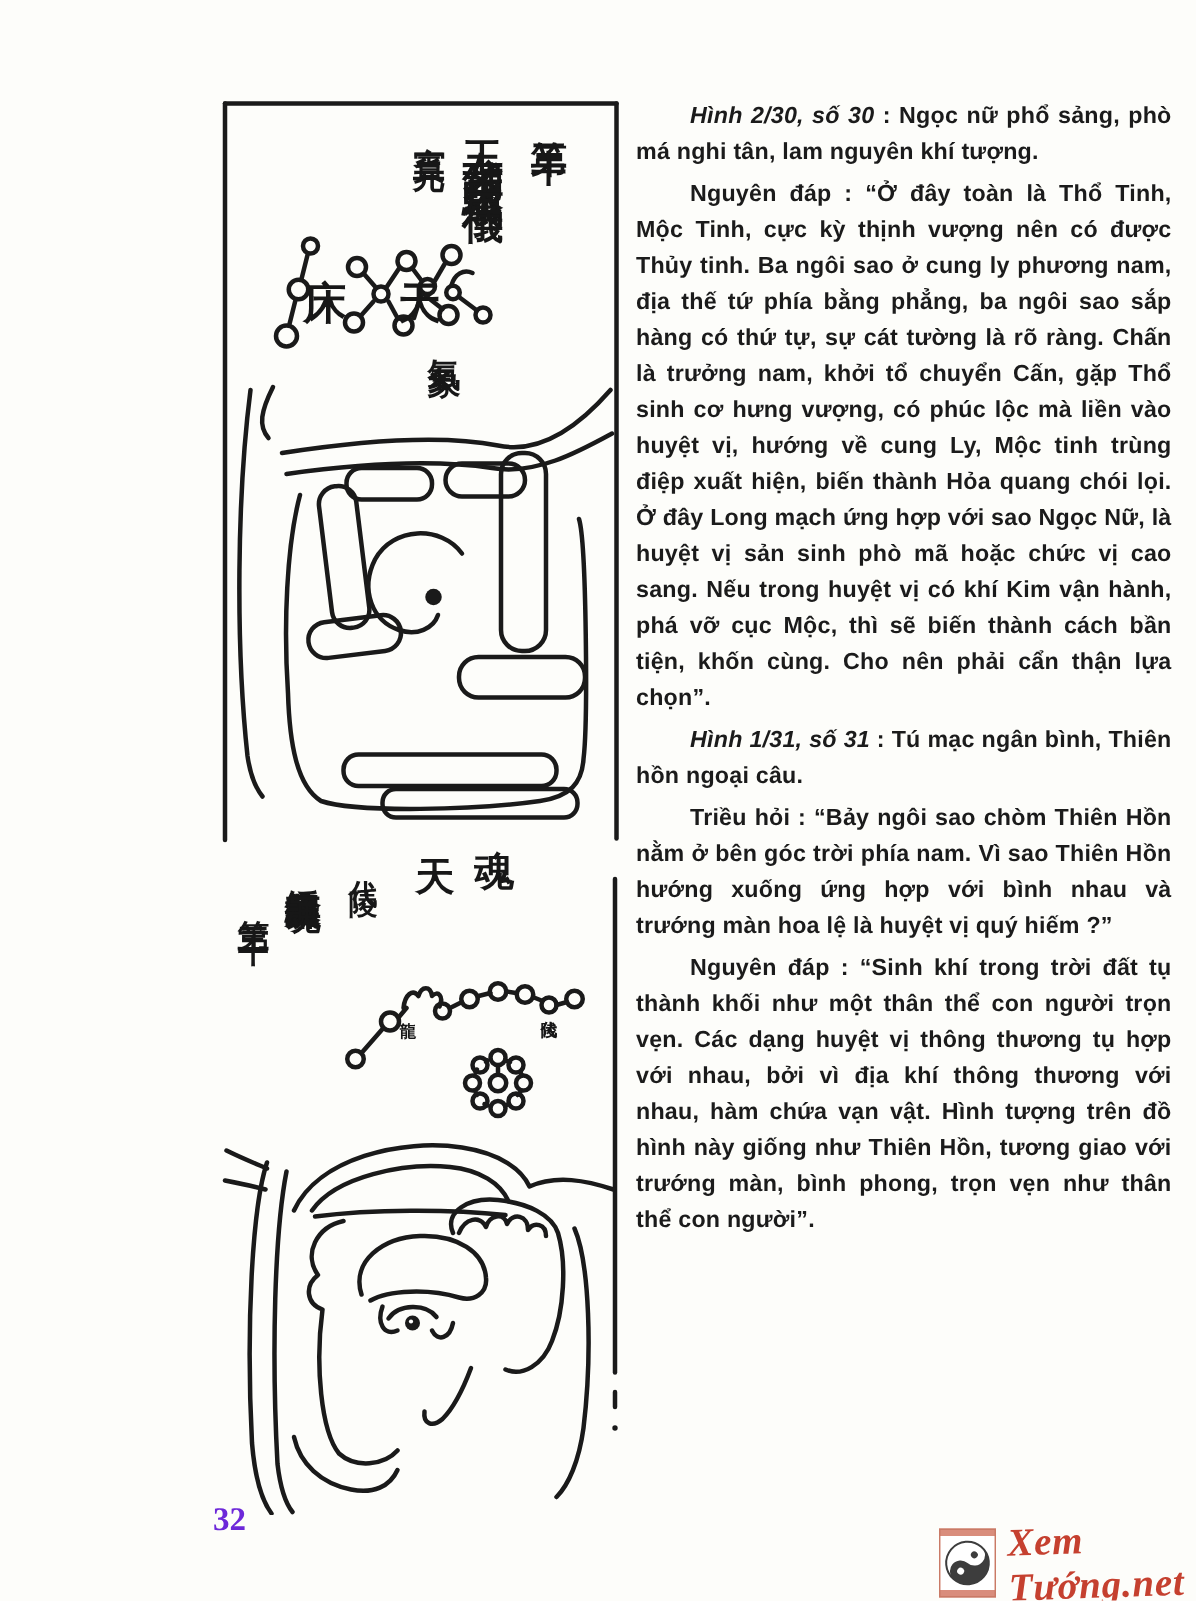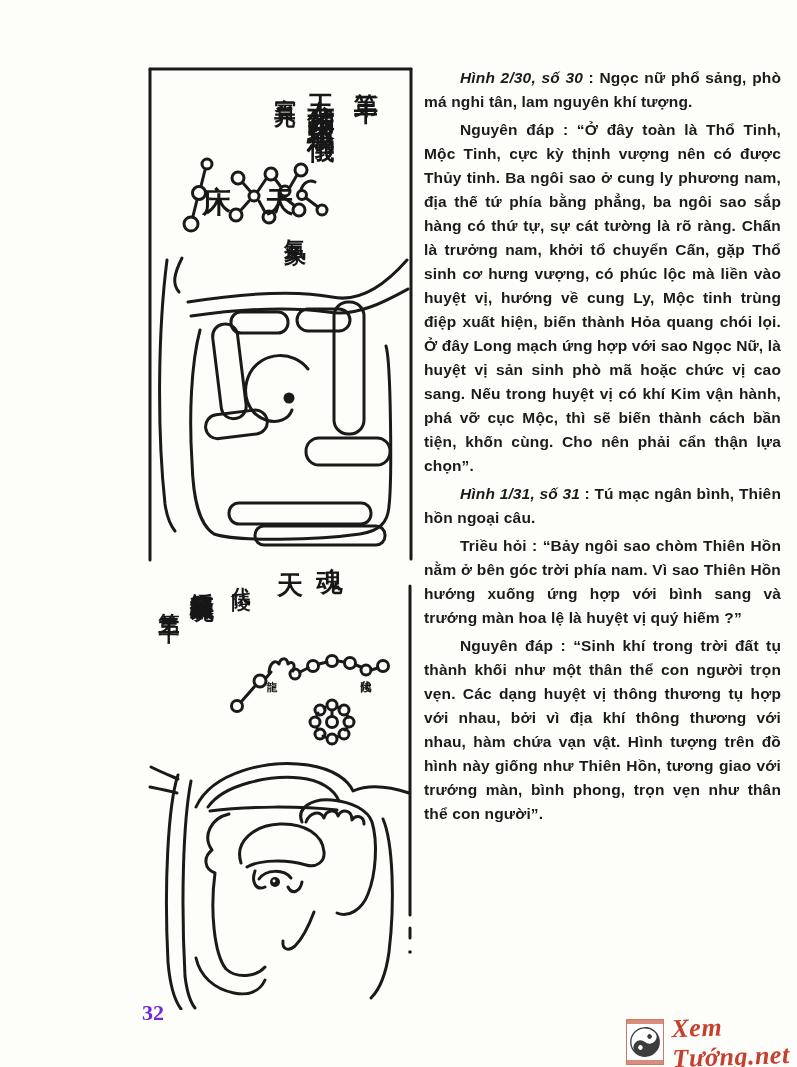--- a/index.html
+++ b/index.html
@@ -205,21 +205,21 @@
   <div class="vtext" style="left:52px;top:14px;font-size:24px;letter-spacing:1px;">綉幕銀屏天魂</div>
   <div class="vtext" style="left:20px;top:36px;font-size:21px;letter-spacing:5px;">第三十一</div>
   <div class="vtext" style="left:128px;top:112px;font-size:11px;">龍</div>
   <div class="vtext" style="left:222px;top:112px;font-size:11px;">代陵</div>
 </section>
 
 <main class="textcol">
   <p><span class="lead">Hình 2/30, số 30</span><span> : Ngọc nữ phổ sảng, phò má nghi tân, lam nguyên khí tượng.</span></p>
   <p><span>Nguyên đáp : “Ở đây toàn là Thổ Tinh, Mộc Tinh, cực kỳ thịnh vượng nên có được Thủy tinh. Ba ngôi sao ở cung ly phương nam, địa thế tứ phía bằng phẳng, ba ngôi sao sắp hàng có thứ tự, sự cát tường là rõ ràng. Chấn là trưởng nam, khởi tổ chuyển Cấn, gặp Thổ sinh cơ hưng vượng, có phúc lộc mà liền vào huyệt vị, hướng về cung Ly, Mộc tinh trùng điệp xuất hiện, biến thành Hỏa quang chói lọi. Ở đây Long mạch ứng hợp với sao Ngọc Nữ, là huyệt vị sản sinh phò mã hoặc chức vị cao sang. Nếu trong huyệt vị có khí Kim vận hành, phá vỡ cục Mộc, thì sẽ biến thành cách bần tiện, khốn cùng. Cho nên phải cẩn thận lựa chọn”.</span></p>
   <p><span class="lead">Hình 1/31, số 31</span><span> : Tú mạc ngân bình, Thiên hồn ngoại câu.</span></p>
-  <p><span>Triều hỏi : “Bảy ngôi sao chòm Thiên Hồn nằm ở bên góc trời phía nam. Vì sao Thiên Hồn hướng xuống ứng hợp với bình sang và trướng màn hoa lệ là huyệt vị quý hiếm ?”</span></p>
+  <p><span>Triều hỏi : “Bảy ngôi sao chòm Thiên Hồn nằm ở bên góc trời phía nam. Vì sao Thiên Hồn hướng xuống ứng hợp với bình nhau và trướng màn hoa lệ là huyệt vị quý hiếm ?”</span></p>
   <p><span>Nguyên đáp : “Sinh khí trong trời đất tụ thành khối như một thân thể con người trọn vẹn. Các dạng huyệt vị thông thương tụ hợp với nhau, bởi vì địa khí thông thương với nhau, hàm chứa vạn vật. Hình tượng trên đồ hình này giống như Thiên Hồn, tương giao với trướng màn, bình phong, trọn vẹn như thân thể con người”.</span></p>
 </main>
 
 <div class="page-num">32</div>
 
 <div class="watermark">
   <div class="logo-square">
     <div class="logo-inner">
       <svg width="32" height="32" viewBox="0 0 36 36">
         <g transform="rotate(40 18 18)">

